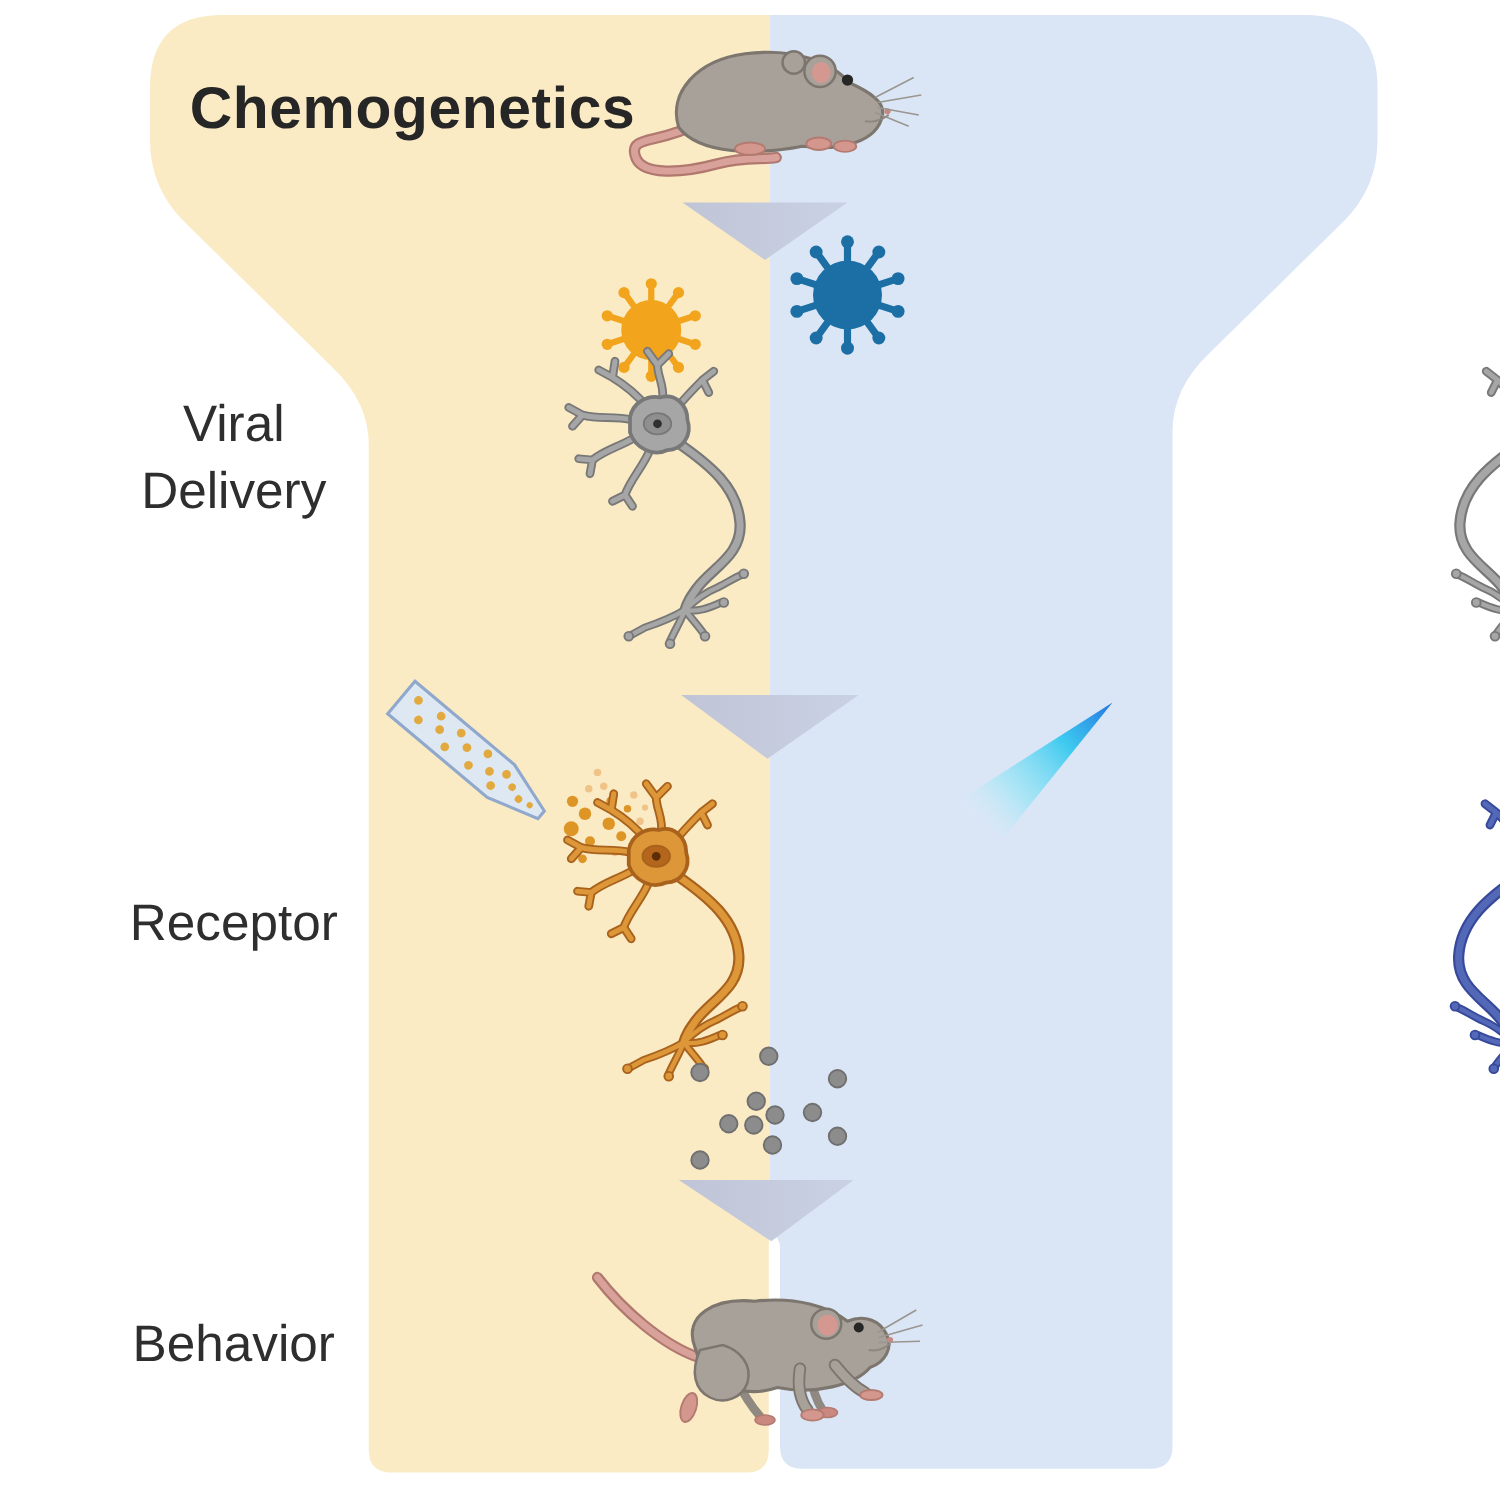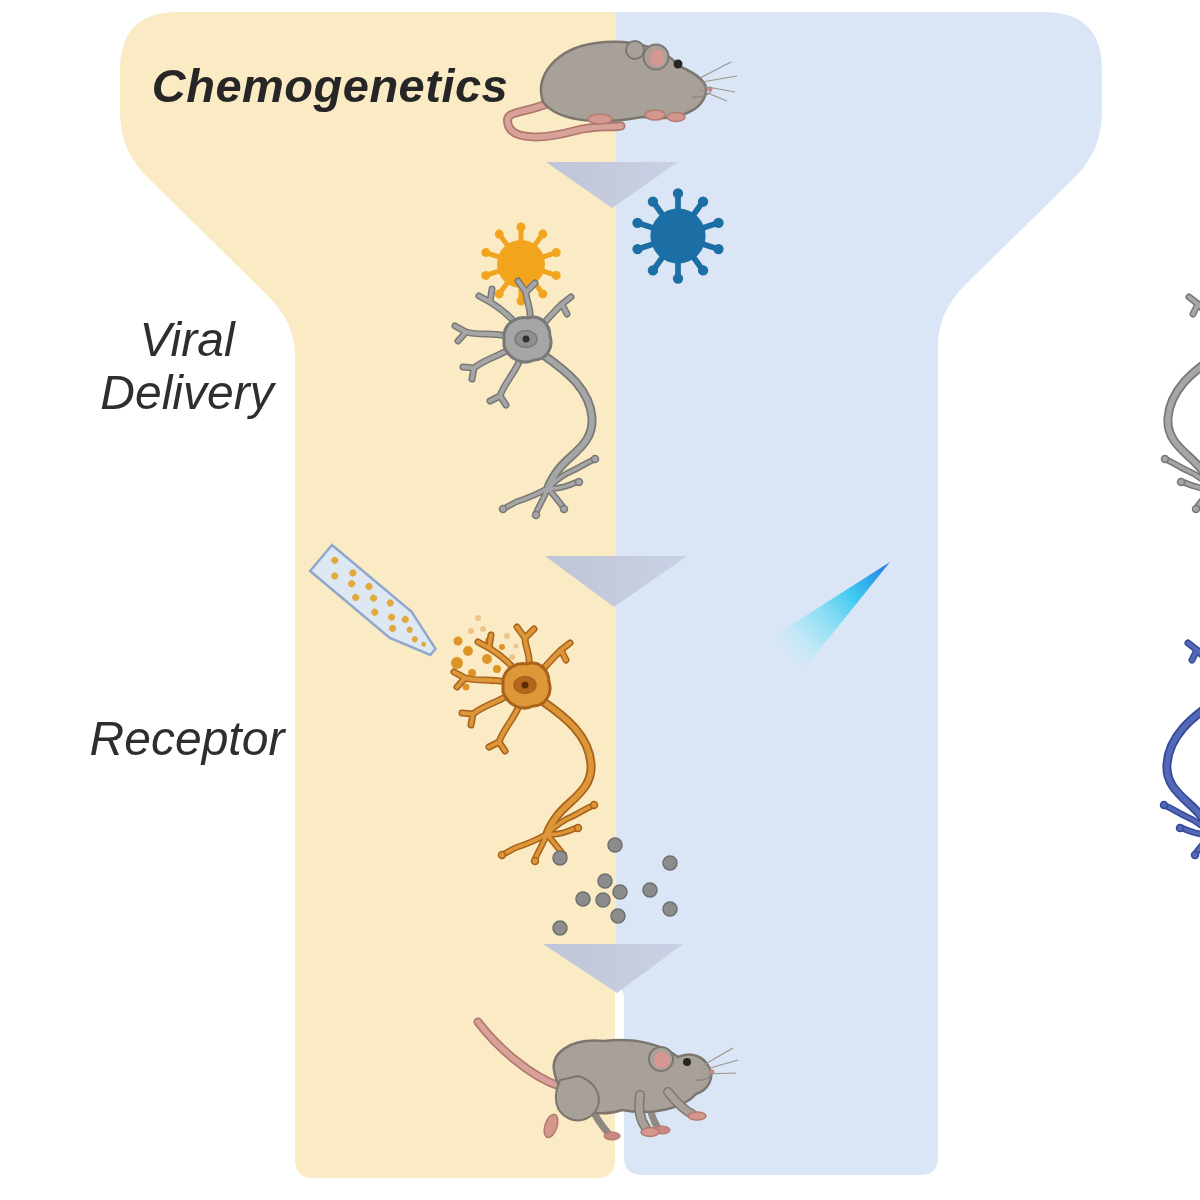--- a/index.html
+++ b/index.html
@@ -2,25 +2,25 @@
 <html><head>
 <meta charset="utf-8">
 <style>
   html,body { margin:0; padding:0; background:#ffffff; }
   .canvas {
     position:relative; width:1200px; height:1200px;
     background:#ffffff; overflow:hidden;
     font-family:"Liberation Sans", sans-serif;
   }
   .art { position:absolute; left:0; top:0; }
-  .label { position:absolute; color:#2b2b2b; text-align:center;font-style:italic; }
+  .label { position:absolute; color:#2b2b2b; text-align:center; }
   .col-title { font-size:47px; font-weight:700; letter-spacing:0.5px; color:#262626; }
   .title-left  { left:120px; top:58px; width:420px; }
   .title-right { left:700px; top:58px; width:410px; }
-  .stage { left:57px; width:260px; font-size:48px; font-weight:400; line-height:53px; color:#2e2e2e; }
+  .stage { left:57px; width:260px; font-size:41px; font-weight:400; line-height:53px; color:#2e2e2e; }
   .stage-viral    { top:313px; }
   .stage-receptor { top:690px;margin-top:22px; }
   .stage-behavior { top:1049px; }
 </style>
 </head>
 <body>
 
 <div class="canvas">
 
 <svg class="art" width="1200" height="1200" viewBox="0 0 1200 1200">
@@ -219,14 +219,15 @@
 
 <div class="label col-title title-left">Chemogenetics</div>
 
 <div class="label stage stage-viral">
   <div>Viral</div>
   <div>Delivery</div>
 </div>
 <div class="label stage stage-receptor">
   <div>Receptor</div>
 </div>
+<div class="label stage stage-behavior">Behavior</div>
 
 </div>
 
 </body></html>

